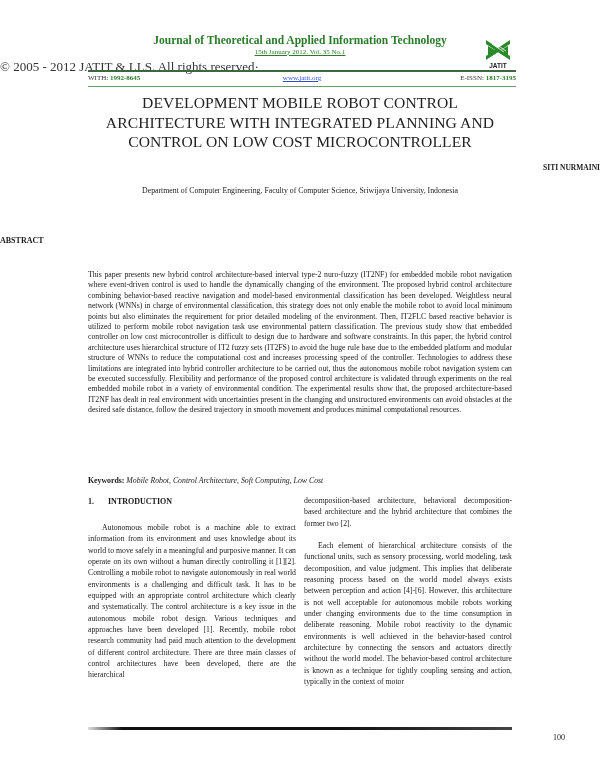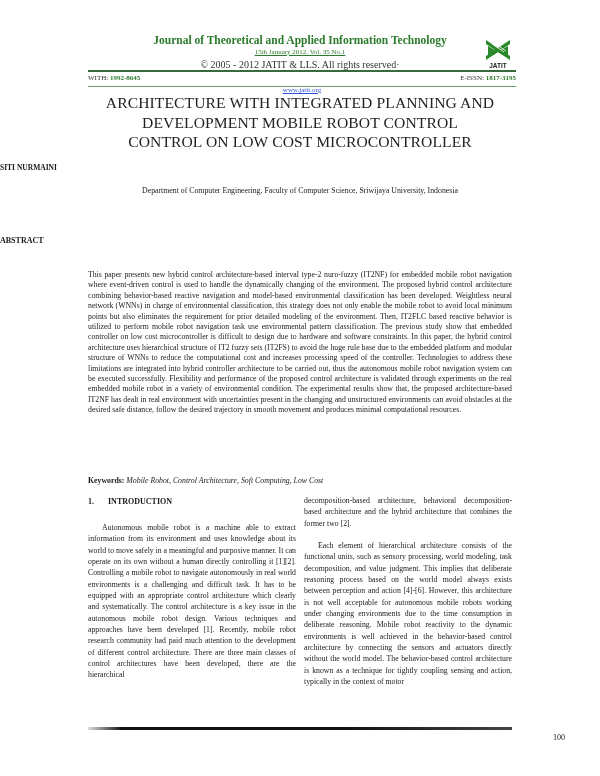--- a/index.html
+++ b/index.html
@@ -4,35 +4,35 @@
 <style>
   html, body { margin:0; padding:0; background:#ffffff; }
   body { width:600px; height:776px; position:relative; overflow:hidden;
          font-family:"Liberation Serif", "DejaVu Serif", serif; color:#1a1a1a; }
   .page { position:absolute; left:0; top:0; width:600px; height:776px; }
 
   .journal-title { position:absolute; left:0; width:600px; top:34px; text-align:center;
          font-weight:bold; font-size:11.5px; color:#2a7a2a; }
   .issue-line { position:absolute; left:0; width:600px; top:48px; text-align:center;
          font-size:7px; color:#2a7a2a; text-decoration:underline; }
-  .copyright { position:absolute; left:0; width:600px; top:59px; text-align:center;
-         font-size:10px; color:#333; }
+  .copyright { position:absolute; left:0; width:600px; top:59px; 
+         font-size:13px; color:#333; }
   .logo { position:absolute; left:484px; top:38px; width:28px; height:32px; }
   .rule-top { position:absolute; left:88px; width:428px; top:70px; height:2px; background:#3a6a3a; }
   .issn-row { position:absolute; left:88px; width:428px; top:74px; height:10px; font-size:7px; }
   .issn-left { position:absolute; left:0; top:0; color:#333; }
   .issn-left b, .issn-right b { color:#2a7a2a; }
-  .issn-center { position:absolute; left:0; width:428px; text-align:center; top:12px;
+  .issn-center { position:absolute; left:0; width:428px; text-align:center; top:0;
          color:#2a4fd6; text-decoration:underline; }
   .issn-right { position:absolute; right:0; top:0; color:#333; }
   .rule-green { position:absolute; left:88px; width:428px; top:86px; height:1px; background:#6a9a6a; }
 
   .paper-title { position:absolute; left:60px; width:480px; top:93px; text-align:center;
          font-size:15.6px; line-height:19.5px; color:#222; letter-spacing:0.1px; }
-  .author { position:absolute; left:0; width:600px; top:163px; text-align:left;
+  .author { position:absolute; left:0; width:600px; top:163px; text-align:right;
          font-weight:bold; font-size:7.5px; }
   .affil { position:absolute; left:0; width:600px; top:186px; text-align:center;
          font-size:7.8px; line-height:10px; }
   .email-link { color:#2a4fd6; text-decoration:underline; }
 
   .abstract-head { position:absolute; left:0; width:600px; top:236px; text-align:left;
          font-weight:bold; font-size:8px; }
   .abstract { position:absolute; left:88px; width:424px; top:250px; font-size:7.75px;
          line-height:10.4px; text-align:justify;margin-top:20px; }
   .keywords { position:absolute; left:88px; width:424px; top:476px; font-size:7.8px; }
@@ -73,22 +73,22 @@
 
   <div class="rule-top"></div>
   <div class="issn-row">
     <span class="issn-left"><span>WITH: </span><b>1992-8645</b></span>
     <a class="issn-center">www.jatit.org</a>
     <span class="issn-right"><span>E-ISSN: </span><b>1817-3195</b></span>
   </div>
   <div class="rule-green"></div>
 
   <div class="paper-title">
+    <div>DEVELOPMENT MOBILE ROBOT CONTROL</div>
     <div>ARCHITECTURE WITH INTEGRATED PLANNING AND</div>
-    <div>DEVELOPMENT MOBILE ROBOT CONTROL</div>
     <div>CONTROL ON LOW COST MICROCONTROLLER</div>
   </div>
 
   <div class="author">SITI NURMAINI</div>
   <div class="affil">
     <div>Department of Computer Engineering, Faculty of Computer Science, Sriwijaya University, Indonesia</div>
   </div>
 
   <div class="abstract-head">ABSTRACT</div>
   <div class="abstract">This paper presents new hybrid control architecture-based interval type-2 nuro-fuzzy (IT2NF) for embedded mobile robot navigation where event-driven control is used to handle the dynamically changing of the environment. The proposed hybrid control architecture combining behavior-based reactive navigation and model-based environmental classification has been developed. Weightless neural network (WNNs) in charge of environmental classification, this strategy does not only enable the mobile robot to avoid local minimum points but also eliminates the requirement for prior detailed modeling of the environment. Then, IT2FLC based reactive behavior is utilized to perform mobile robot navigation task use environmental pattern classification. The previous study show that embedded controller on low cost microcontroller is difficult to design due to hardware and software constraints. In this paper, the hybrid control architecture uses hierarchical structure of IT2 fuzzy sets (IT2FS) to avoid the huge rule base due to the embedded platform and modular structure of WNNs to reduce the computational cost and increases processing speed of the controller. Technologies to address these limitations are integrated into hybrid controller architecture to be carried out, thus the autonomous mobile robot navigation system can be executed successfully. Flexibility and performance of the proposed control architecture is validated through experiments on the real embedded mobile robot in a variety of environmental condition. The experimental results show that, the proposed architecture-based IT2NF has dealt in real environment with uncertainties present in the changing and unstructured environments can avoid obstacles at the desired safe distance, follow the desired trajectory in smooth movement and produces minimal computational resources.</div>

